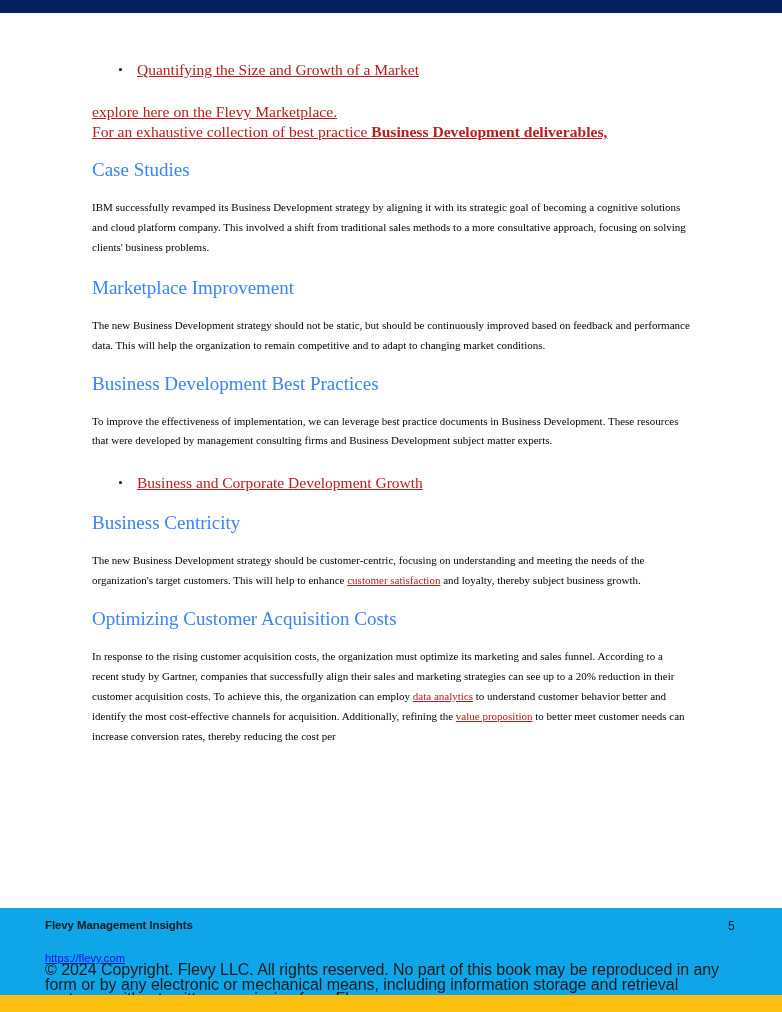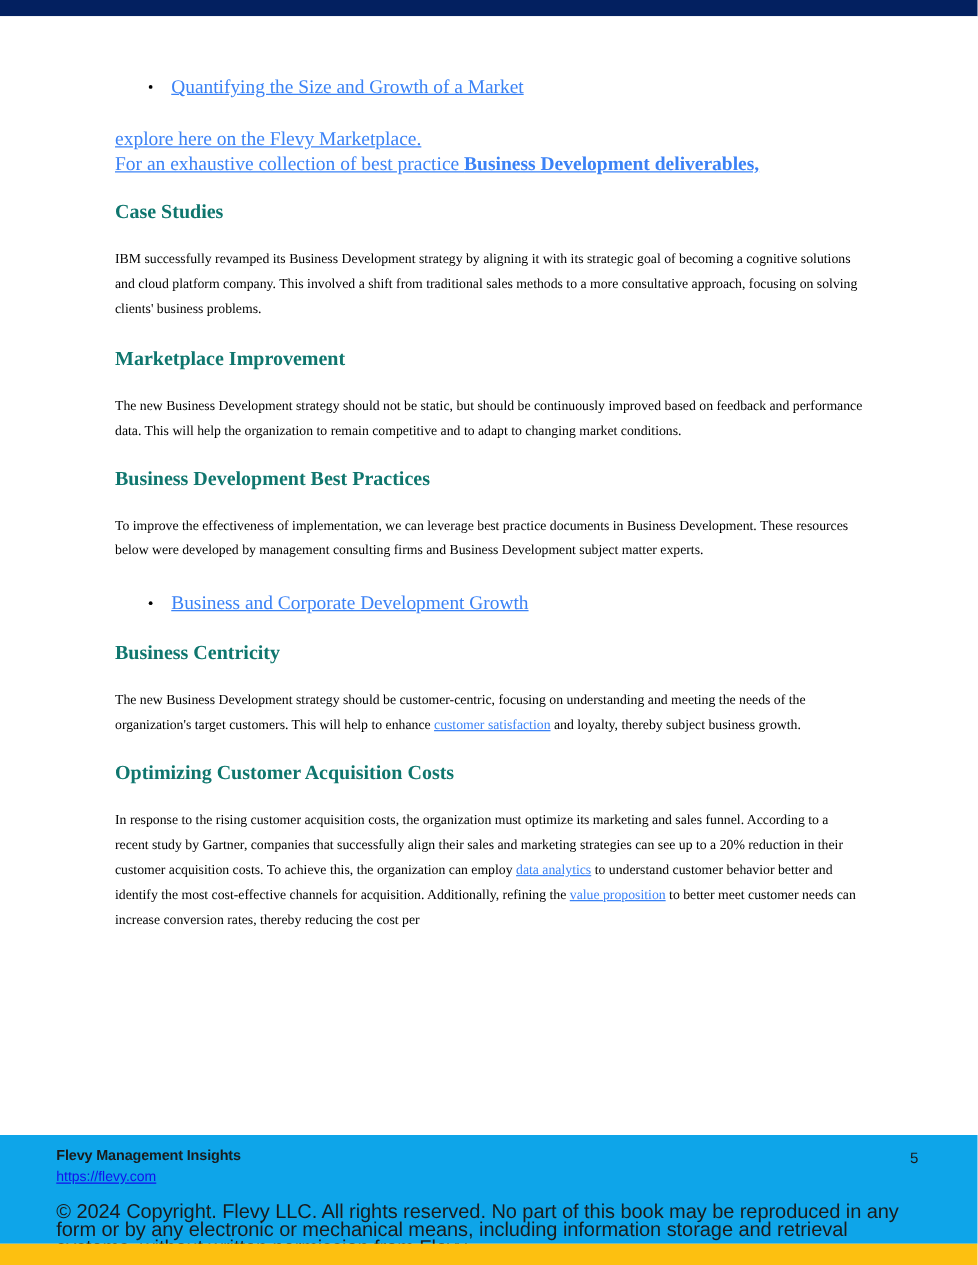--- a/index.html
+++ b/index.html
@@ -58,40 +58,40 @@
     position: absolute;
     left: 27px;
     top: 8px;
     width: 3px;
     height: 3px;
     background: #000000;
     border-radius: 50%;
   }
 
   a, .link {
-    color: #3b82f6;
+    color: #b91c1c;
     text-decoration: underline;
     text-underline-offset: 1px;
   }
   .link-strong { font-weight: bold; }
 
   p.para {
     margin: 0;
     font-size: 11px;
     line-height: 19.9px;
     color: #000000;
     text-align: left;
   }
 
   h3.heading {
     margin: 0;
-    font-size: 16px;
+    font-size: 19px;
     line-height: 20px;
-    font-weight: bold;
-    color: #0f766e;
+    font-weight: normal;
+    color: #3b82f6;
   }
   .sp-18 { height: 18px; }
   .sp-20 { height: 20px; }
   .sp-22 { height: 22px; }
 
   .block-link {
     font-size: 15.6px;
     line-height: 20px;
     display: block;
   }
@@ -111,21 +111,21 @@
     left: 45px;
     top: 11px;
     font-size: 11.5px;
     font-weight: bold;
     color: #1a1a1a;
     letter-spacing: -0.1px;
   }
   .footer-url {
     position: absolute;
     left: 45px;
-    top: 28px;
+    top: 44px;
     font-size: 11.2px;
     color: #1010EE;
     text-decoration: underline;
   }
   .footer-page {
     position: absolute;
     left: 728px;
     top: 11px;
     font-size: 12px;
     color: #1a1a1a;
@@ -182,21 +182,21 @@
     <div class="sp-20"></div>
 
     <h3 class="heading">Marketplace Improvement</h3>
     <div class="sp-18"></div>
     <p class="para">The new Business Development strategy should not be static, but should be continuously improved based on feedback and performance data. This will help the organization to remain competitive and to adapt to changing market conditions.</p>
 
     <div class="sp-18"></div>
 
     <h3 class="heading">Business Development Best Practices</h3>
     <div class="sp-18"></div>
-    <p class="para">To improve the effectiveness of implementation, we can leverage best practice documents in Business Development. These resources below were developed by management consulting firms and Business Development subject matter experts.</p>
+    <p class="para">To improve the effectiveness of implementation, we can leverage best practice documents in Business Development. These resources that were developed by management consulting firms and Business Development subject matter experts.</p>
 
     <div class="sp-22"></div>
 
     <ul class="bullets">
       <li>
         <span class="bullet-dot"></span>
         <a href="#" class="link">Business and Corporate Development Growth</a>
       </li>
     </ul>
 

